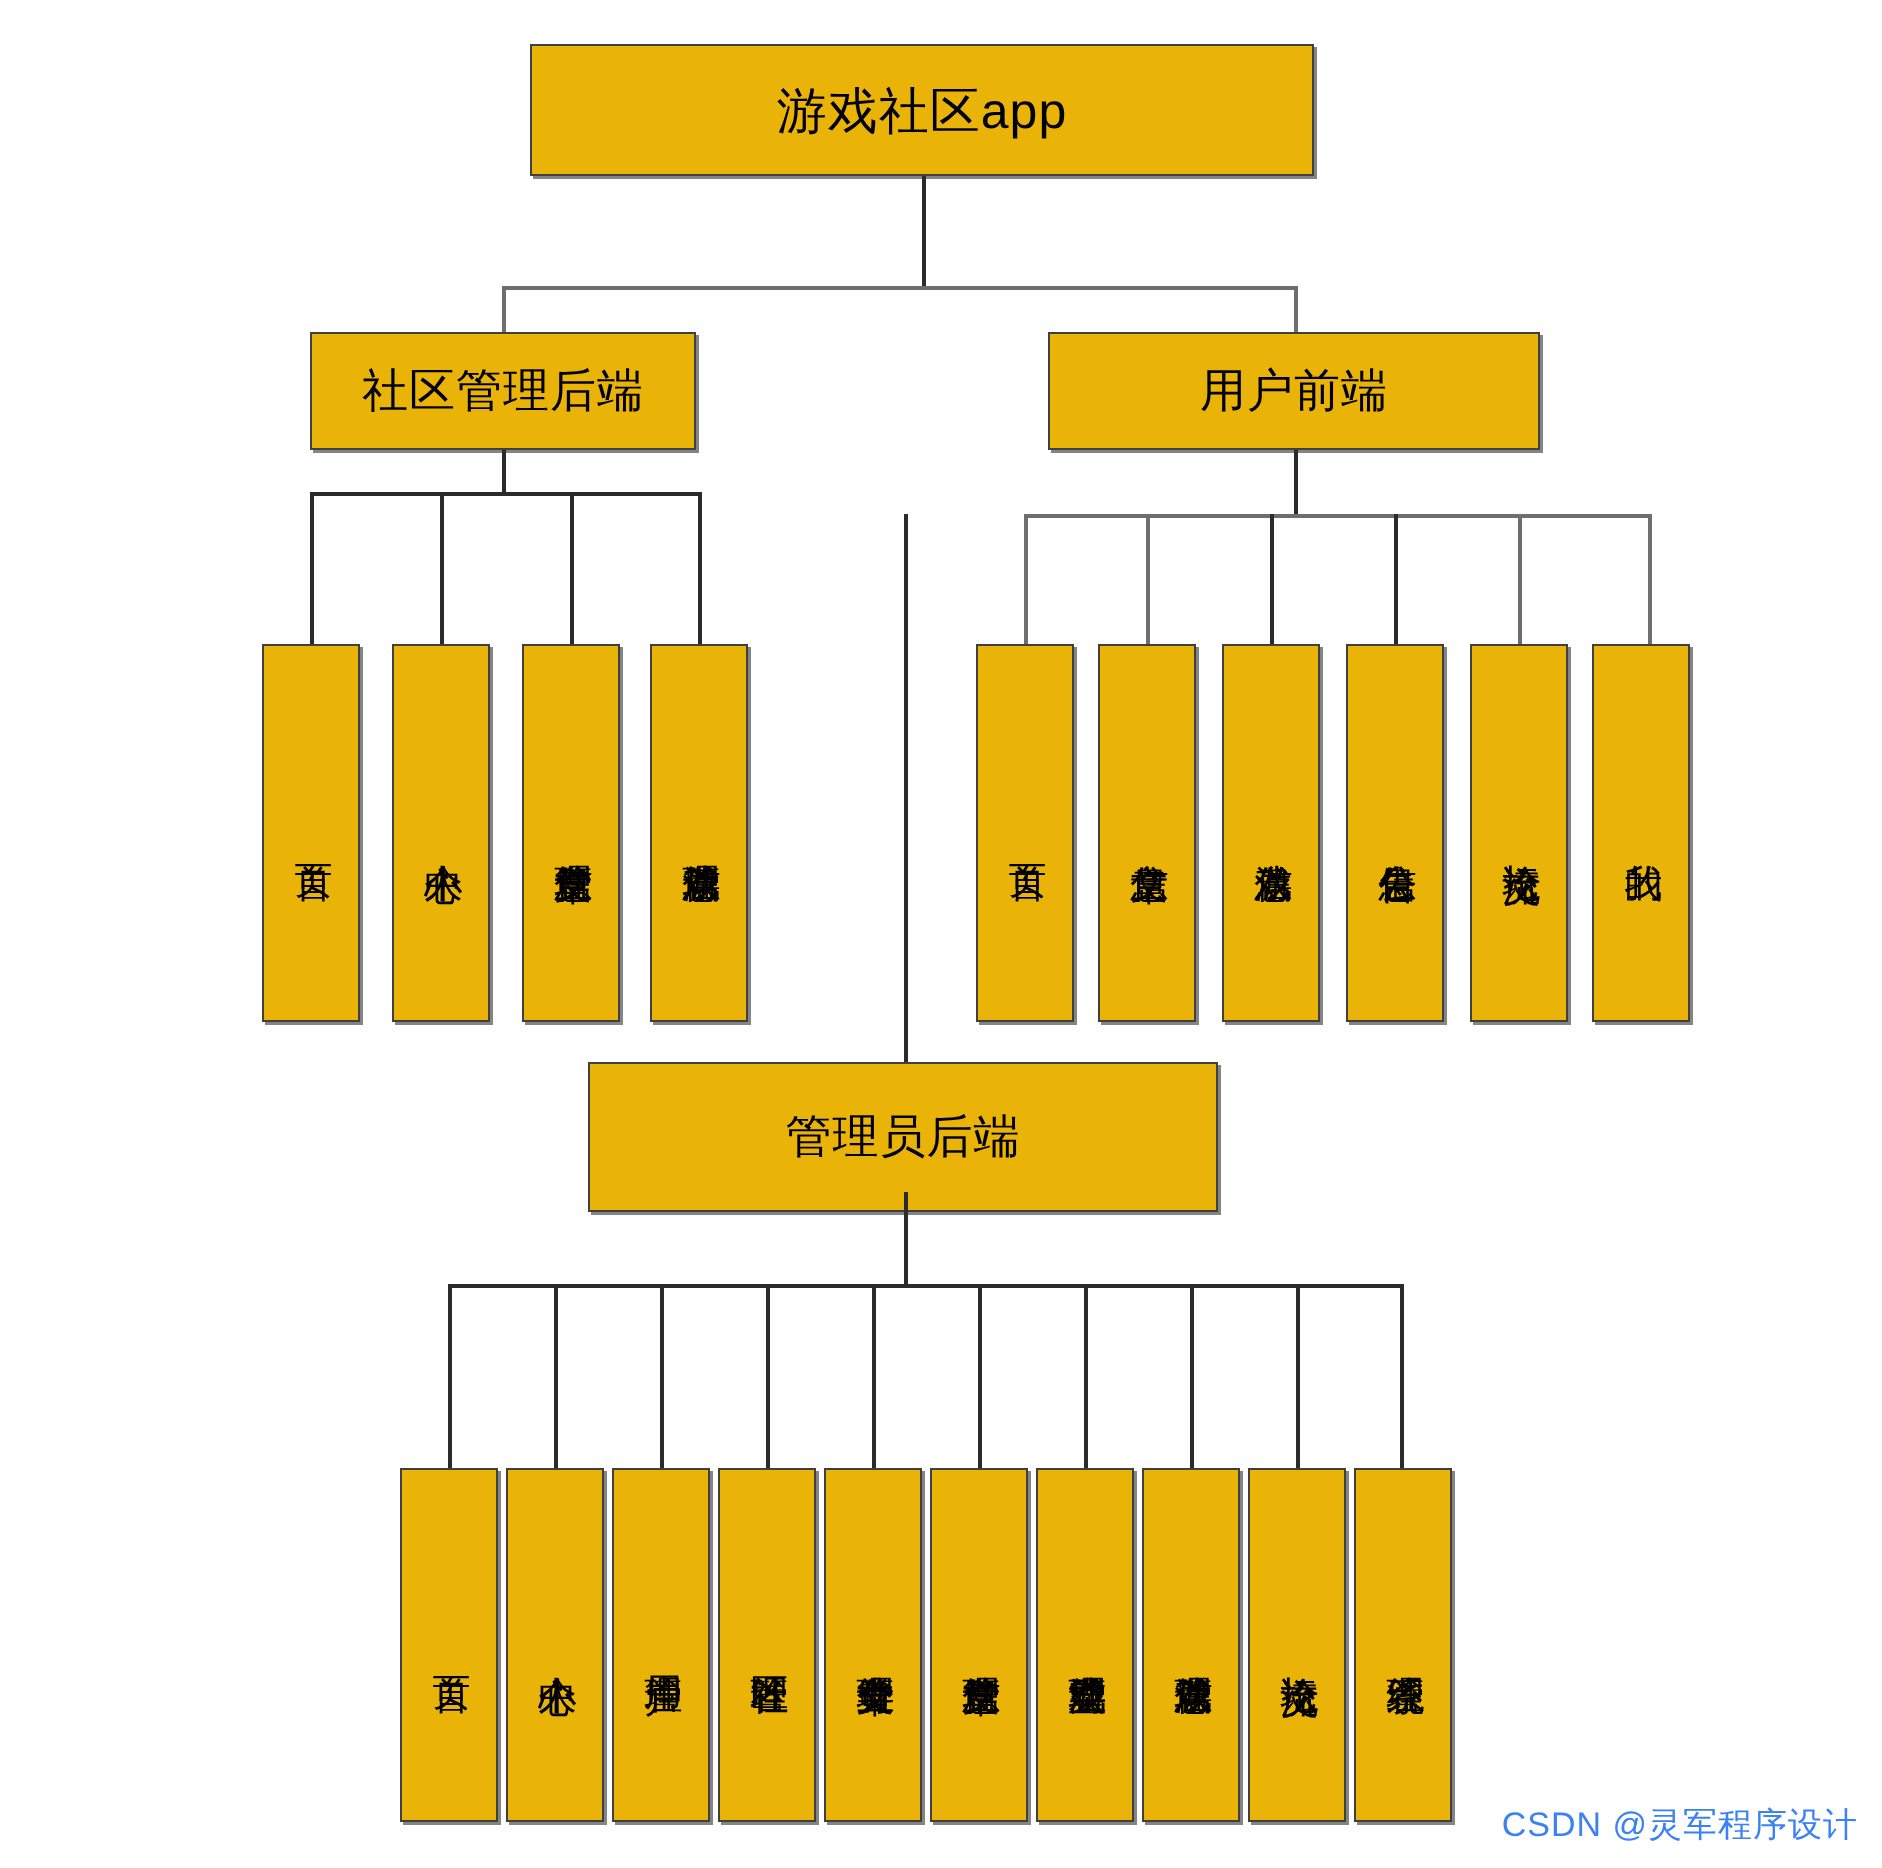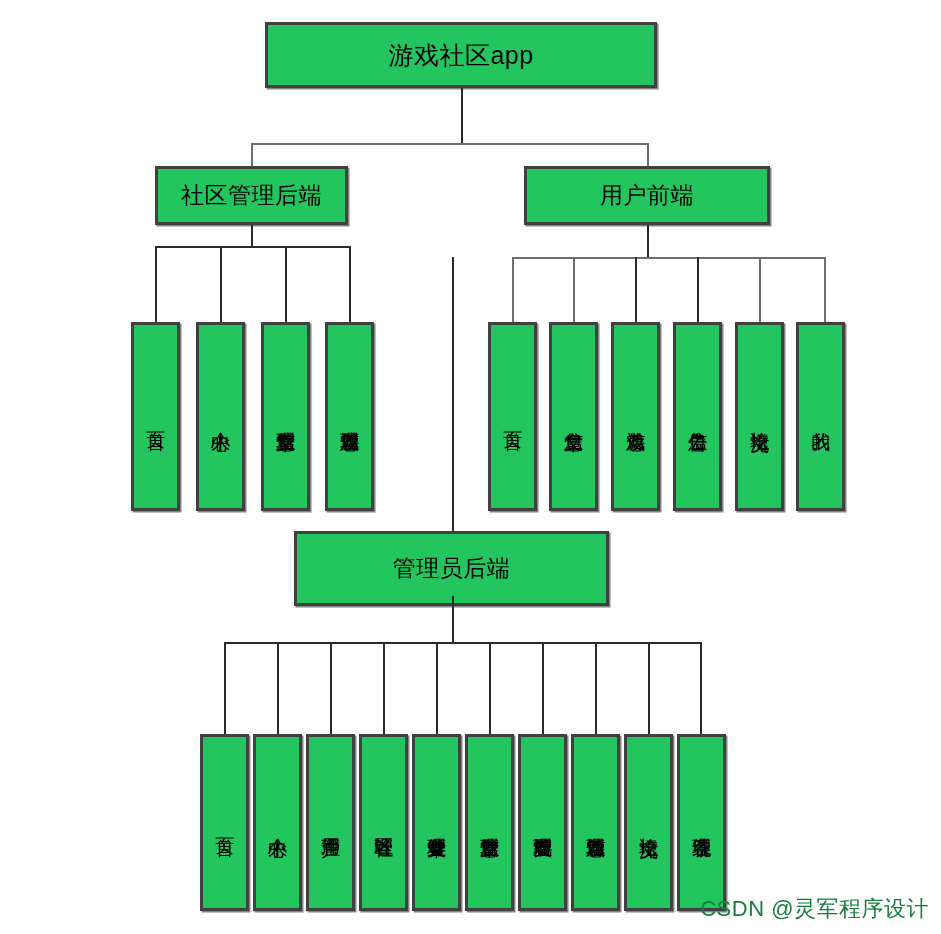--- a/index.html
+++ b/index.html
@@ -16,22 +16,22 @@
     position: relative;
     width: 941px;
     height: 934px;
     background: #ffffff;
     overflow: hidden;
   }
   
   .node {
     position: absolute;
     box-sizing: border-box;
-    background: #22c55e;
-    border: 3px solid #404040;
+    background: #eab308;
+    border: 1px solid #404040;
     box-shadow: 1.5px 1.5px 0 0 rgba(110,110,110,0.85);
     display: flex;
     align-items: center;
     justify-content: center;
     text-align: center;
     color: #000;
   }
   .node-root {
     font-size: 25px;
     letter-spacing: 0.5px;
@@ -60,22 +60,22 @@
   }
   .line.h { height: 1px; }
   .line.v { width: 1px; }
   .line.grey { background: #6e6e6e; }
 
   
   #watermark {
     position: absolute;
     right: 12px;
     bottom: 10px;
-    font-size: 22px;
-    color: #15803d;
+    font-size: 17px;
+    color: #3b82f6;
     letter-spacing: 0.5px;
     white-space: nowrap;
     user-select: none;
   }
 </style>
 </head>
 <body>
 
 <div id="diagram-canvas">
 

